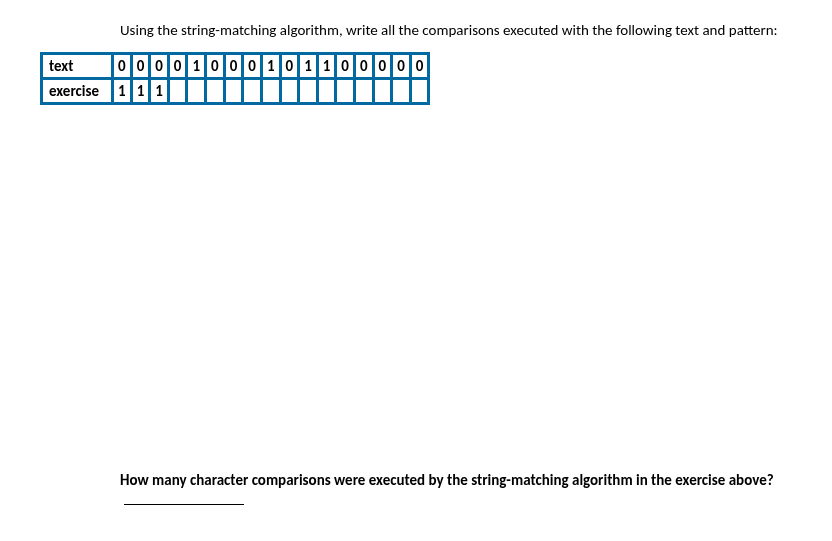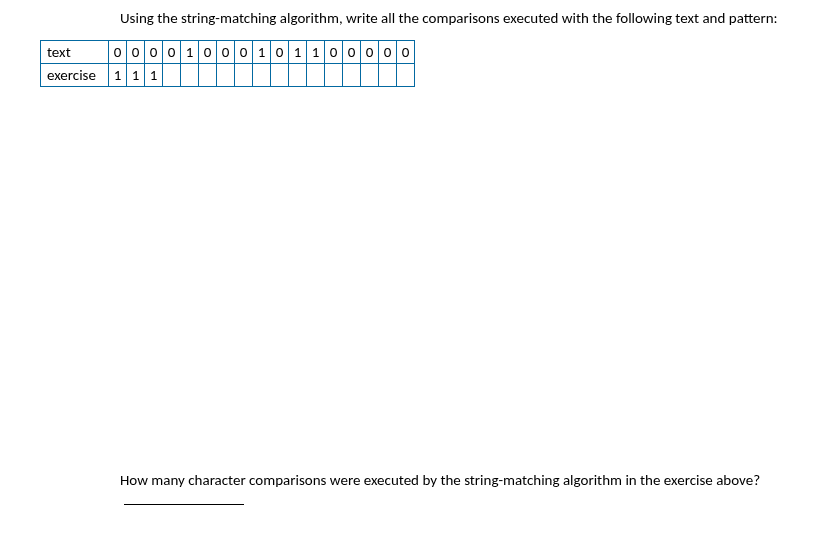--- a/index.html
+++ b/index.html
@@ -8,53 +8,54 @@
     font-family: Calibri, Arial, sans-serif;
     font-size: 15px;
     color: #000;
     background: #fff;
     width: 832px;
     height: 541px;
     position: relative;
     box-sizing: border-box;
   }
   .content {
-    padding: 8px 40px 20px 40px;
+    padding: 20px 40px 20px 40px;
   }
   .intro {
     margin-left: 80px;
     margin-bottom: 12px;
     line-height: 1.35;
   }
   table.grid {
     border-collapse: collapse;
     margin-left: 0;
   }
   table.grid td, table.grid th {
-    border: 1px solid #0369a1;
+    border: 3px solid #0369a1;
     padding: 2px 4px;
     text-align: center;
-    font-weight: normal;
+    font-weight: bold;
     height: 20px;
     min-width: 18px;
     box-sizing: border-box;
     margin-left: 36px;
   }
   table.grid th.labelcell {
     text-align: left;
     padding-left: 6px;
     padding-right: 12px;
     min-width: 60px;
   }
   .question2 {
     position: absolute;
     left: 120px;
     top: 470px;
     right: 44px;
     line-height: 1.35;
+    font-weight: bold;
   }
   .blank {
     display: inline-block;
     border-bottom: 1px solid #000;
     width: 120px;
     vertical-align: baseline;
     margin-left: 4px;
   }
 </style>
 </head>

